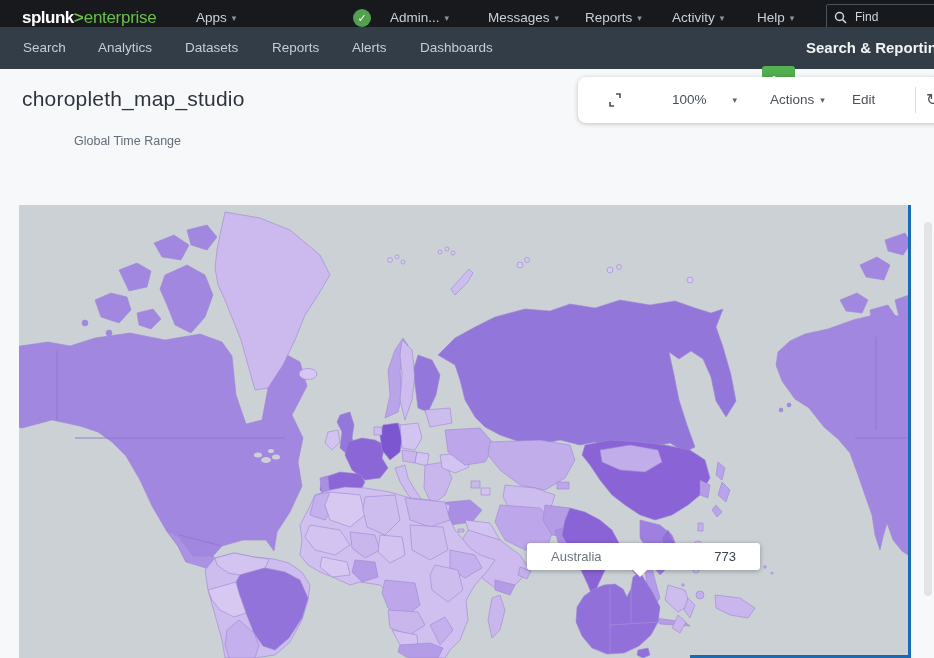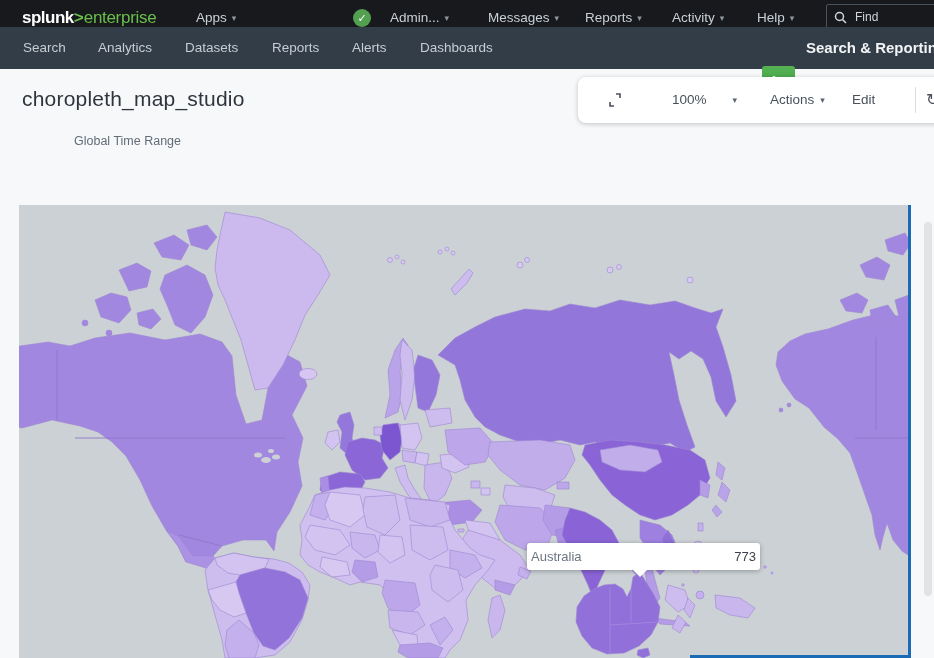--- a/index.html
+++ b/index.html
@@ -41,21 +41,21 @@
              box-sizing:border-box;display:flex;align-items:center;justify-content:space-between;padding:0 12px;cursor:pointer;}
   .tr-button .val{font-size:13.5px;color:#3c444d;}
   .tr-button .caret{color:#3c444d;margin:0;}
   
   .map-panel{position:absolute;left:19px;top:205px;width:892px;height:453px;background:#cbd1d5;overflow:hidden;}
   .sel-right{position:absolute;right:0;top:0;width:3px;height:453px;background:#1b6ab5;}
   .sel-bottom{position:absolute;right:0;bottom:0;width:221px;height:3px;background:#1b6ab5;}
   
   .map-tooltip{position:absolute;left:527px;top:543px;width:233px;height:27px;background:#fff;border-radius:3px;
                box-shadow:0 1px 5px rgba(0,0,0,0.3);display:flex;align-items:center;justify-content:space-between;
-               padding:0 4px;box-sizing:border-box;z-index:5;}
+               padding:0 24px;box-sizing:border-box;z-index:5;}
   .map-tooltip .tt-label{font-size:13px;color:#6b7582;}
   .map-tooltip .tt-value{font-size:13px;color:#3a414b;}
   .map-tooltip .tt-pointer{position:absolute;left:106px;bottom:-7px;width:0;height:0;
                 border-left:7px solid transparent;border-right:7px solid transparent;border-top:7px solid #fff;}
   
   .page-scrollbar{position:absolute;left:924px;top:222px;width:8px;height:374px;border-radius:4px;background:#e1e3e6;}
 </style>
 </head>
 <body>
 

